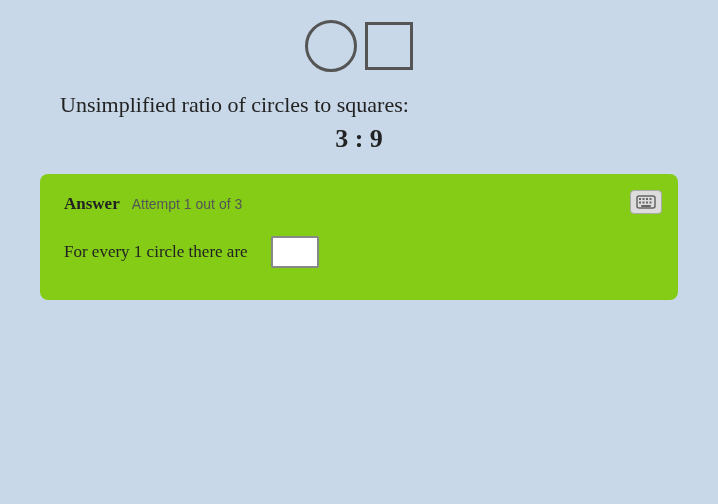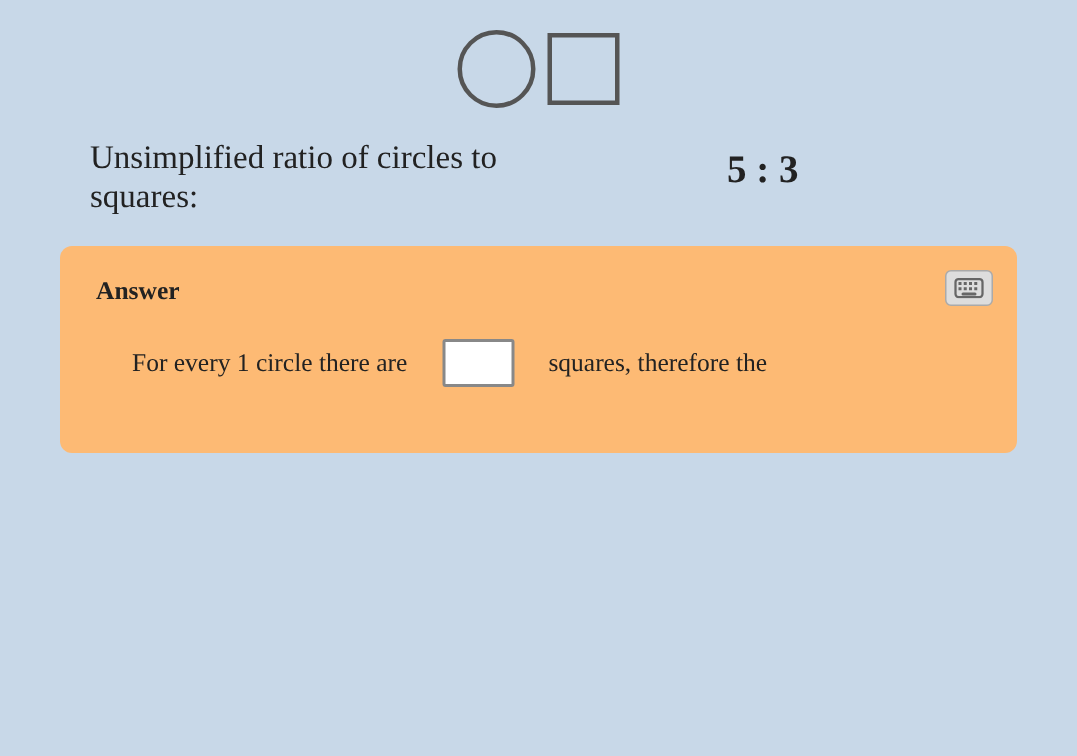--- a/index.html
+++ b/index.html
@@ -38,22 +38,22 @@
     .square-shape {
       width: 48px;
       height: 48px;
       border: 3px solid #555;
       background: transparent;
     }
 
     .ratio-section {
       width: 100%;
       display: flex;
-      flex-direction: row;
-      align-items: flex-start;
+      flex-direction: column;
+      align-items: flex-end;
       padding: 0 20px;
       margin-bottom: 20px;
     }
 
     .ratio-label-row {
       display: flex;
       align-items: baseline;
       gap: 20px;
       width: 100%;
     }
@@ -74,23 +74,23 @@
     .ratio-value {
       font-size: 26px;
       font-weight: bold;
       color: #222;
       text-align: center;
       width: 100%;
       margin-top: 6px;
     }
 
     .answer-card {
-      background-color: #fdba74;
+      background-color: #84cc16;
       border-radius: 8px;
-      padding: 20px 24px 28px 24px;
+      padding: 20px 24px 16px 24px;
       width: 100%;
       position: relative;
     }
 
     .answer-header {
       display: flex;
       align-items: center;
       gap: 12px;
       margin-bottom: 22px;
     }
@@ -130,21 +130,20 @@
 
     .sentence-line {
       font-size: 17px;
       color: #222;
       margin-bottom: 16px;
       line-height: 1.6;
       display: flex;
       align-items: center;
       flex-wrap: wrap;
       gap: 23px;
-      margin-left: 24px;
     }
 
     .answer-input {
       display: inline-block;
       width: 48px;
       height: 32px;
       border: 2px solid #888;
       background: #fff;
       border-radius: 2px;
       font-size: 17px;
@@ -179,43 +178,43 @@
 
 <div class="shapes-container">
   <div class="circle-shape"></div>
   <div class="square-shape"></div>
 </div>
 
 <div class="ratio-section">
   <div class="ratio-label-row">
     <span class="ratio-label-text">Unsimplified ratio of circles to squares:</span>
   </div>
-  <div class="ratio-value">5 : 3</div>
+  <div class="ratio-value">3 : 9</div>
 </div>
 
 <div class="answer-card">
   <div class="answer-header">
     <span class="answer-label">Answer</span>
+    <span class="attempt-text">Attempt 1 out of 3</span>
   </div>
 
   <button class="keyboard-icon-btn" title="Keyboard">
     <svg viewBox="0 0 20 14" fill="none" xmlns="http://www.w3.org/2000/svg">
       <rect x="1" y="1" width="18" height="12" rx="2" stroke="#666" stroke-width="1.5" fill="#ddd"></rect>
       <rect x="3" y="3" width="2" height="2" fill="#666"></rect>
       <rect x="6.5" y="3" width="2" height="2" fill="#666"></rect>
       <rect x="10" y="3" width="2" height="2" fill="#666"></rect>
       <rect x="13.5" y="3" width="2" height="2" fill="#666"></rect>
       <rect x="3" y="6.5" width="2" height="2" fill="#666"></rect>
       <rect x="6.5" y="6.5" width="2" height="2" fill="#666"></rect>
       <rect x="10" y="6.5" width="2" height="2" fill="#666"></rect>
       <rect x="13.5" y="6.5" width="2" height="2" fill="#666"></rect>
       <rect x="5" y="10" width="10" height="2" rx="1" fill="#666"></rect>
     </svg>
   </button>
 
   <div class="sentence-line">
     <span>For every 1 circle there are</span>
     <input class="answer-input" type="text" maxlength="3" style="">
-    <span>squares, therefore the</span>
   </div>
 
 
 </div>
 
 </body></html>

